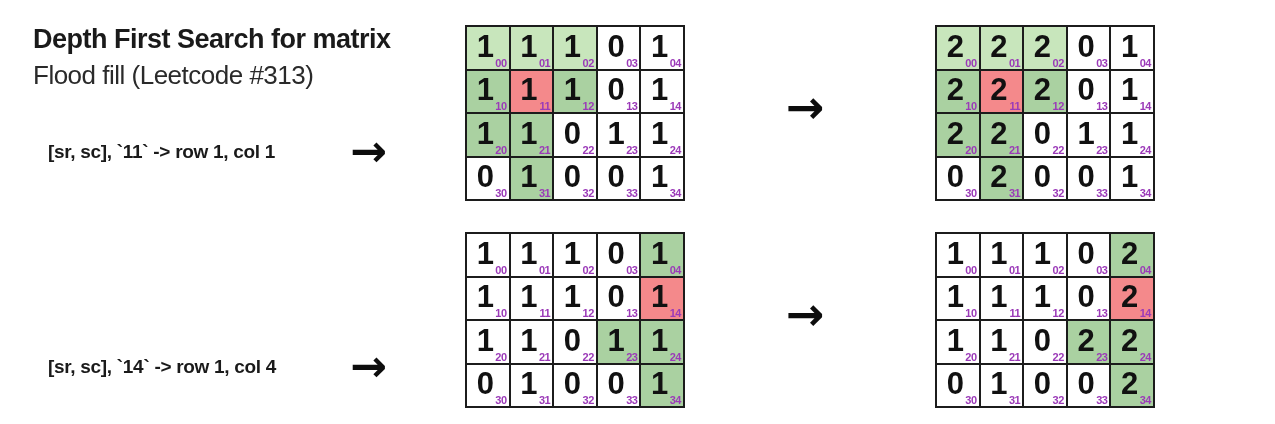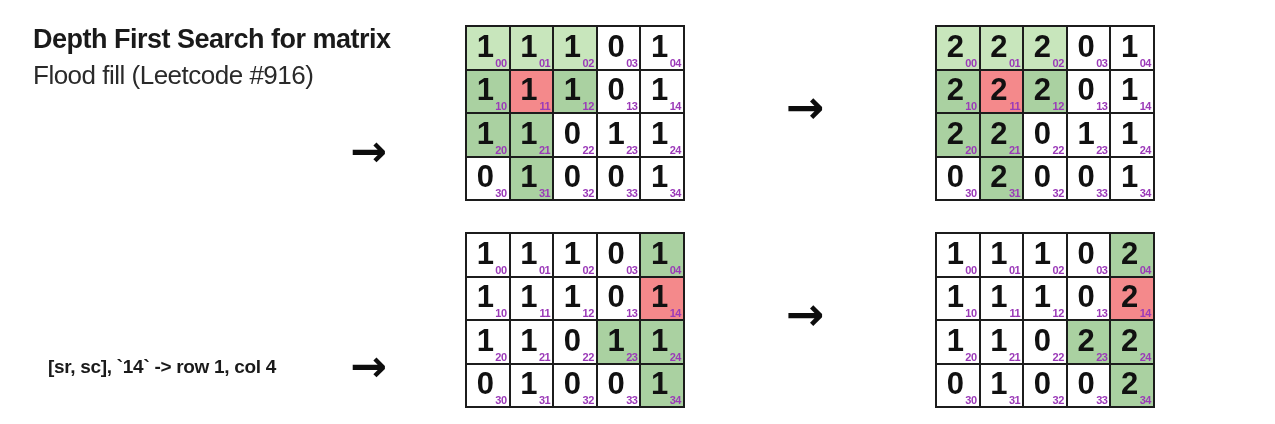--- a/index.html
+++ b/index.html
@@ -34,23 +34,24 @@
   .digit{font-size:31px;font-weight:800;color:var(--digit);letter-spacing:-1px;margin-left:-6px;margin-top:-2px;}
   .sub{position:absolute;right:2px;bottom:0px;font-size:11px;font-weight:700;color:var(--subscript);letter-spacing:-0.5px;}
 </style>
 </head>
 <body>
 
 <div class="page">
 
   <div class="title-block">
     <div class="title-heading">Depth First Search for matrix</div>
-    <div class="title-subheading">Flood fill (Leetcode #916)</div>
+    <div class="title-subheading">Flood fill (Leetcode #313)</div>
   </div>
 
+  <div class="example-label label-1">[sr, sc], `11` -&gt; row 1, col 1</div>
   <span class="arrow arrow-label arrow-label-1">→</span>
   <div class="matrix matrix-1">
       <div class="cell" style="background: rgb(200, 230, 188);">
         <span class="digit">1</span>
         <span class="sub">00</span>
       </div>
       <div class="cell" style="background: rgb(200, 230, 188);">
         <span class="digit">1</span>
         <span class="sub">01</span>
       </div>

